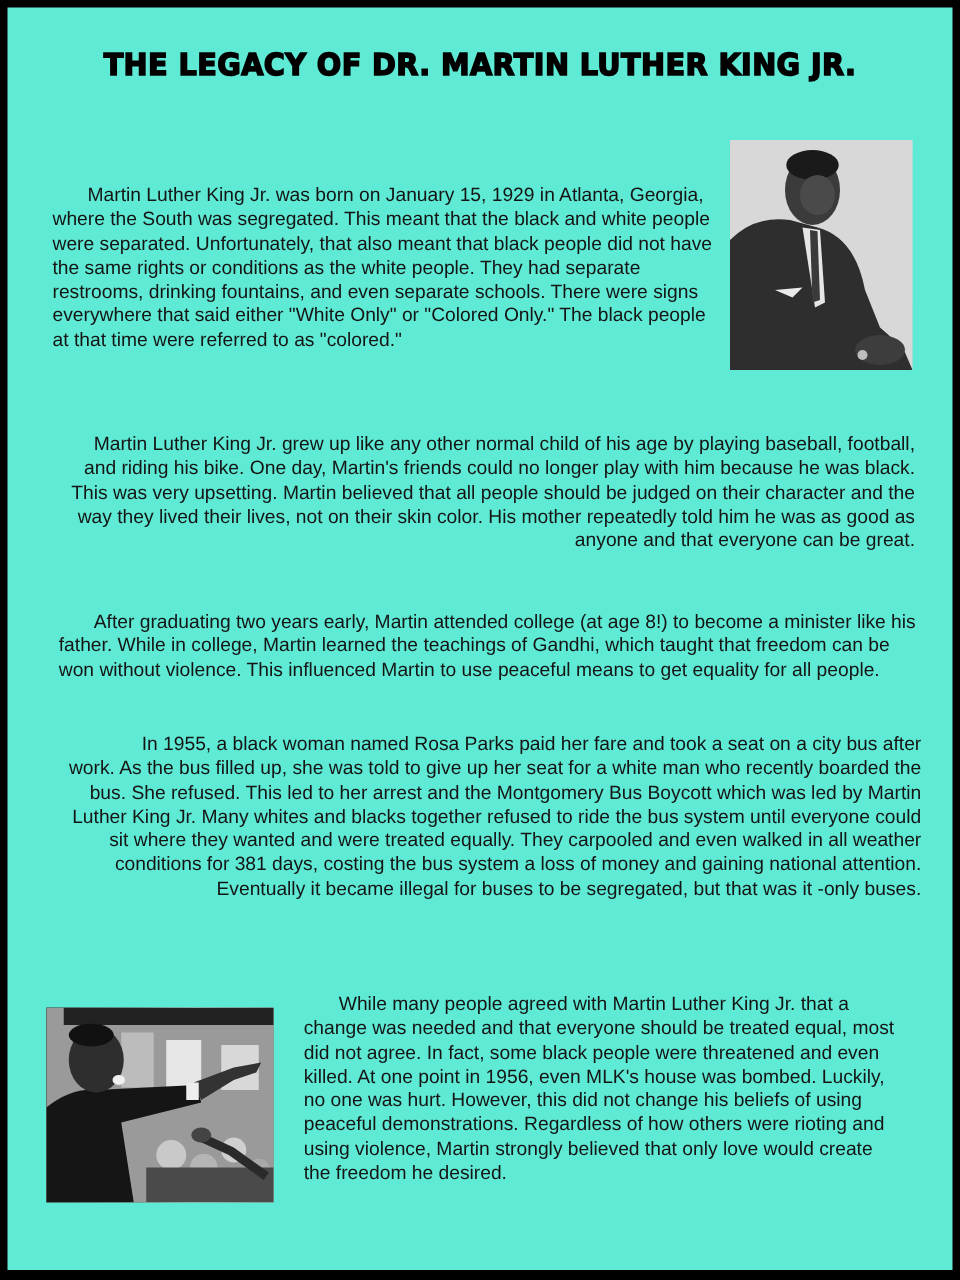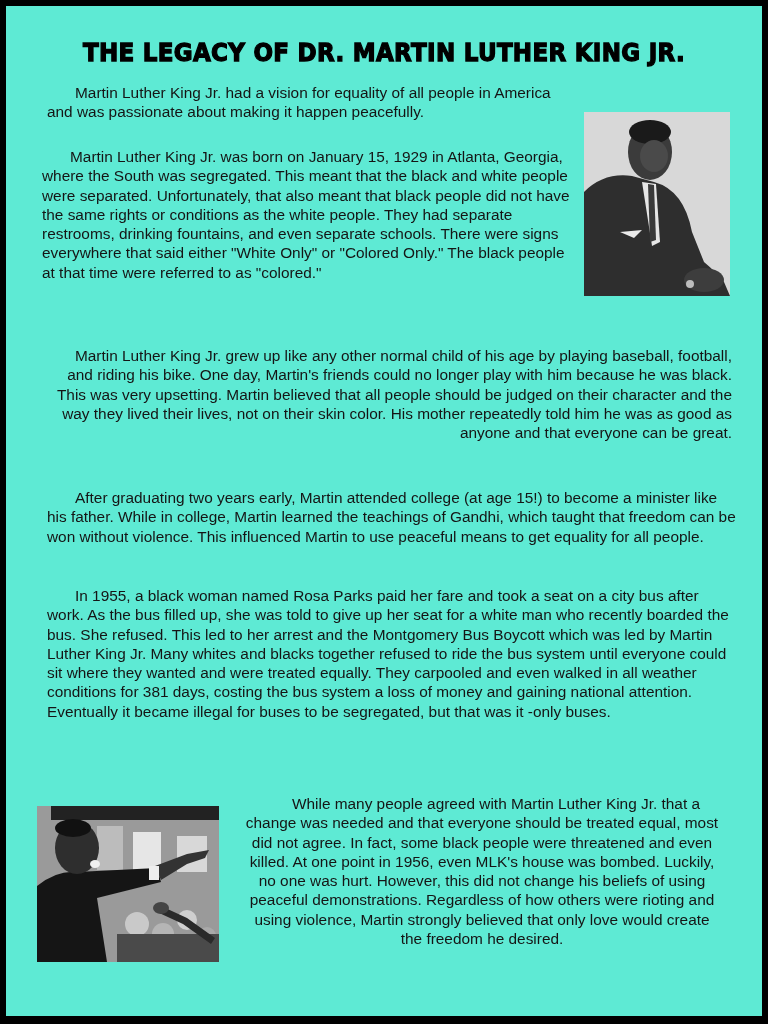--- a/index.html
+++ b/index.html
@@ -28,22 +28,22 @@
       font-family: "Liberation Sans Narrow", "Liberation Sans", sans-serif;
       font-size: 15.4px; line-height: 19.3px;
       color: #151515;
       text-indent: 28px;
       margin: 0;
     }
     #p1 { left: 41px; top: 77px; width: 520px; }
     #p2 { left: 36px; top: 141px; width: 528px; }
     #p3 { left: 36px; top: 340px; width: 690px; text-align: right; }
     #p4 { left: 41px; top: 482px; width: 690px; }
-    #p5 { left: 41px; top: 580px; width: 690px; }
-    #p6 { left: 237px; top: 788px; width: 478px; text-align: center; }
+    #p5 { left: 41px; top: 580px; width: 690px; text-align: right; }
+    #p6 { left: 237px; top: 788px; width: 478px; }
 
     .photo {
       position: absolute; overflow: hidden;
       background: #cfcfcf;
     }
     #photo-portrait {
       left: 578px; top: 106px; width: 146px; height: 184px;
       background: linear-gradient(180deg, #dcdcdc 0%, #d2d2d2 100%);
     }
     #photo-speech {
@@ -51,21 +51,20 @@
       background: linear-gradient(90deg, #2a2a2a 0%, #6b6b6b 40%, #bdbdbd 65%, #8a8a8a 100%);
     }
     .photo svg { display: block; }
   </style>
 </head>
 <body>
 
 <div class="page">
   <div class="title">THE LEGACY OF DR. MARTIN LUTHER KING JR.</div>
 
-  <p class="para" id="p1">Martin Luther King Jr. had a vision for equality of all people in America and was passionate about making it happen peacefully.</p>
 
   <div class="photo" id="photo-portrait">
     <svg width="146" height="184" viewBox="0 0 146 184">
       <rect width="146" height="184" fill="#d8d8d8"></rect>
 
       <path d="M0 80 Q20 60 48 64 L70 70 Q100 78 108 120 L120 150 Q132 160 140 170 L146 184 L0 184 Z" fill="#2e2e2e"></path>
 
       <path d="M58 70 L72 72 L76 130 L68 134 Z" fill="#e6e6e6"></path>
       <path d="M64 72 L70 73 L72 128 L66 130 Z" fill="#3a3a3a"></path>
 
@@ -75,21 +74,21 @@
       <ellipse cx="66" cy="20" rx="21" ry="12" fill="#1a1a1a"></ellipse>
       <ellipse cx="70" cy="44" rx="14" ry="16" fill="#4a4a4a"></ellipse>
 
       <ellipse cx="120" cy="168" rx="20" ry="12" fill="#3d3d3d"></ellipse>
       <circle cx="106" cy="172" r="4" fill="#bdbdbd"></circle>
     </svg>
   </div>
 
   <p class="para" id="p2">Martin Luther King Jr. was born on January 15, 1929 in Atlanta, Georgia, where the South was segregated. This meant that the black and white people were separated. Unfortunately, that also meant that black people did not have the same rights or conditions as the white people.  They had separate restrooms, drinking fountains, and even separate schools. There were signs everywhere that said either "White Only" or "Colored Only." The black people at that time were referred to as "colored."</p>
   <p class="para" id="p3">Martin Luther King Jr. grew up like any other normal child of his age by playing baseball, football, and riding his bike. One day, Martin's friends could no longer play with him because he was black. This was very upsetting. Martin believed that all people should be judged on their character and the way they lived their lives, not on their skin color. His mother repeatedly told him he was as good as anyone and that everyone can be great.</p>
-  <p class="para" id="p4">After graduating two years early, Martin attended college (at age 15!) to become a minister like his father. While in college, Martin learned the teachings of Gandhi, which taught that freedom can be won without violence. This influenced Martin to use peaceful means to get equality for all people.</p>
+  <p class="para" id="p4">After graduating two years early, Martin attended college (at age 8!) to become a minister like his father. While in college, Martin learned the teachings of Gandhi, which taught that freedom can be won without violence. This influenced Martin to use peaceful means to get equality for all people.</p>
   <p class="para" id="p5">In 1955, a black woman named Rosa Parks paid her fare and took a seat on a city bus after work. As the bus filled up, she was told to give up her seat for a white man who recently boarded the bus. She refused. This led to her arrest and the Montgomery Bus Boycott which was led by Martin Luther King Jr. Many whites and blacks together refused to ride the bus system until everyone could sit where they wanted and were treated equally. They carpooled and even walked in all weather conditions for 381 days, costing the bus system a loss of money and gaining national attention. Eventually it became illegal for buses to be segregated, but that was it -only buses.</p>
 
   <div class="photo" id="photo-speech">
     <svg width="182" height="156" viewBox="0 0 182 156">
       <rect width="182" height="156" fill="#9a9a9a"></rect>
 
       <rect x="14" y="0" width="168" height="14" fill="#222"></rect>
       <rect x="96" y="26" width="28" height="40" fill="#e6e6e6"></rect>
       <rect x="140" y="30" width="30" height="36" fill="#d8d8d8"></rect>
       <rect x="60" y="20" width="26" height="44" fill="#bcbcbc"></rect>

